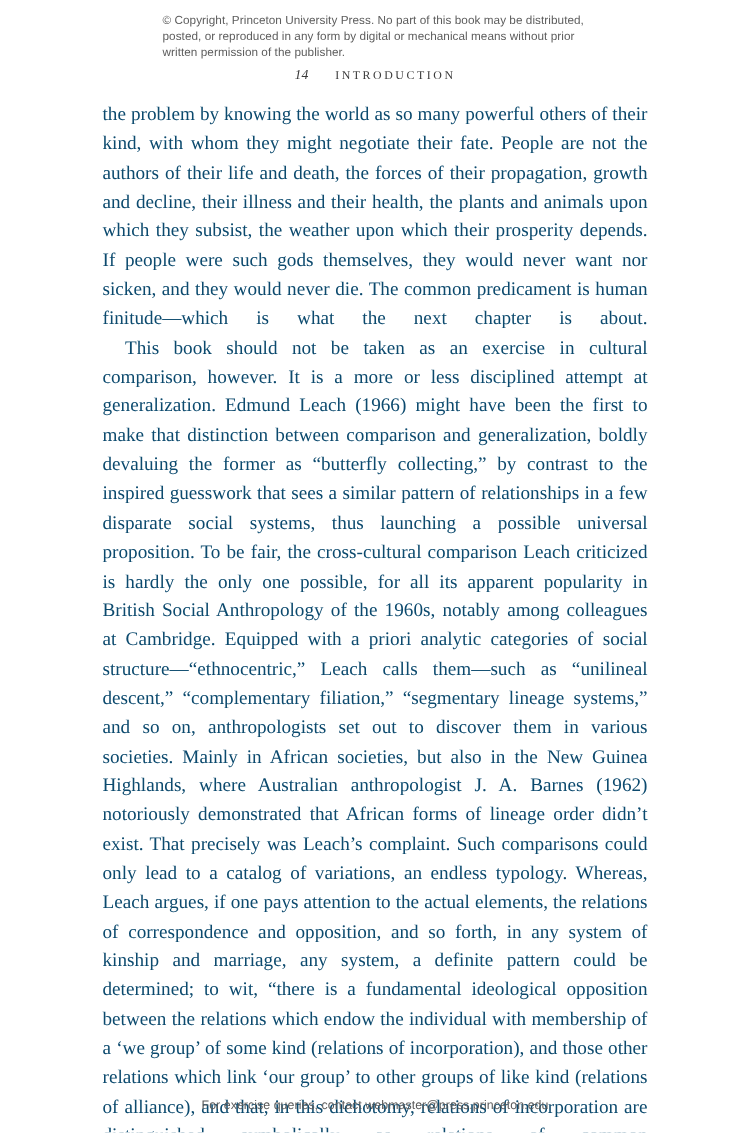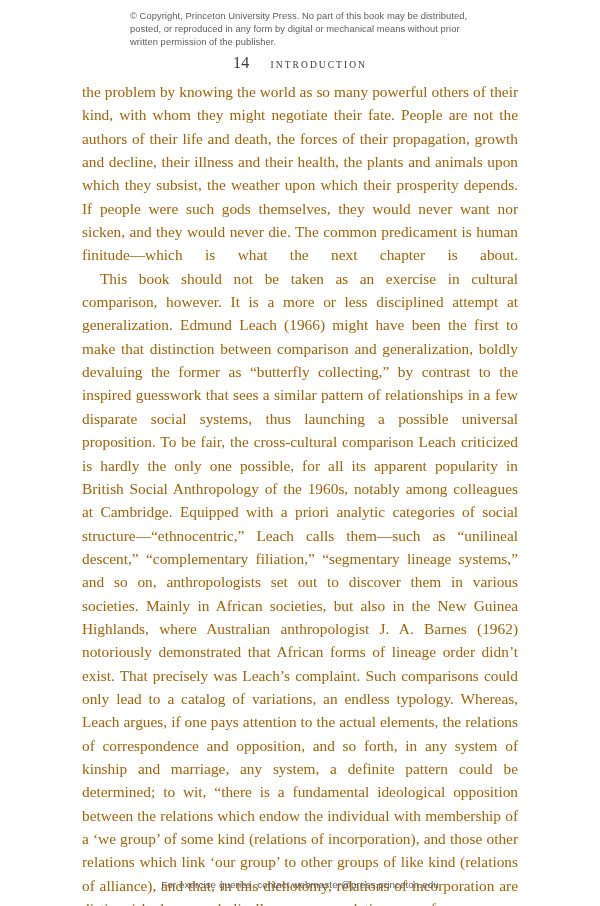--- a/index.html
+++ b/index.html
@@ -41,23 +41,24 @@
     left: 0;
     top: 54px;
     width: 600px;
     text-align: center;
     font-family: "Liberation Serif", "DejaVu Serif", serif;
     font-size: 9.6px;
     color: #3b3b3b;
     white-space: nowrap;
   }
   .running-head .folio {
-    font-size: 16px;
+    font-size: 11px;
     letter-spacing: 0.3px;
     color: #3b3b3b;
+    font-style: italic;
   }
   .running-head .head-title {
     margin-left: 21px;
     letter-spacing: 2.05px;
     font-variant: small-caps;
     text-transform: uppercase;
     font-size: 9.5px;
     color: #3b3b3b;
   }
 
@@ -67,21 +68,21 @@
     left: 82px;
     top: 80px;
     width: 436px;
   }
 
   .body-par {
     margin: 0;
     font-family: "Liberation Serif", "DejaVu Serif", serif;
     font-size: 15.35px;
     line-height: 23.35px;
-    color: #a16207;
+    color: #0c4a6e;
     text-align: justify;
     text-justify: inter-word;
     -webkit-hyphens: none;
     hyphens: none;
     word-spacing: 0.1px;
   }
   .body-par.indented {
     text-indent: 18px;
   }
   

